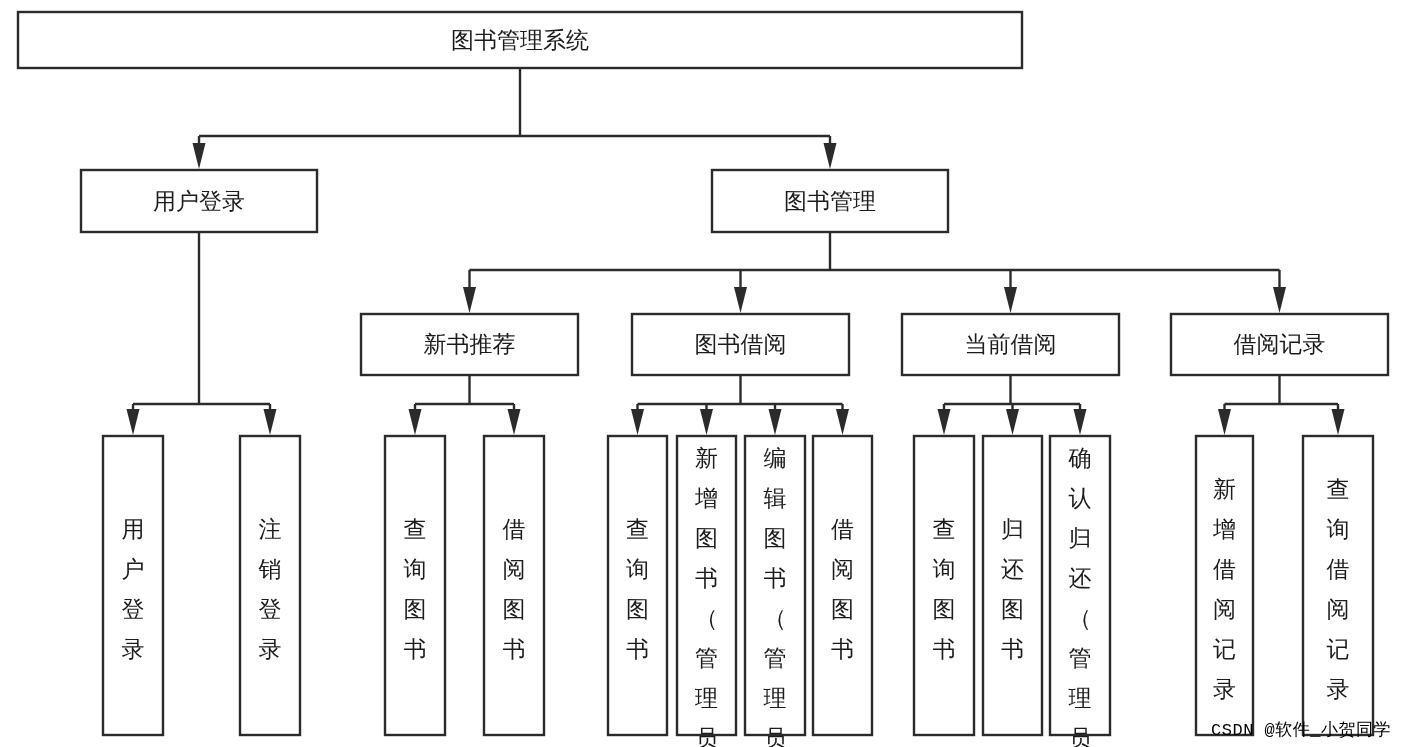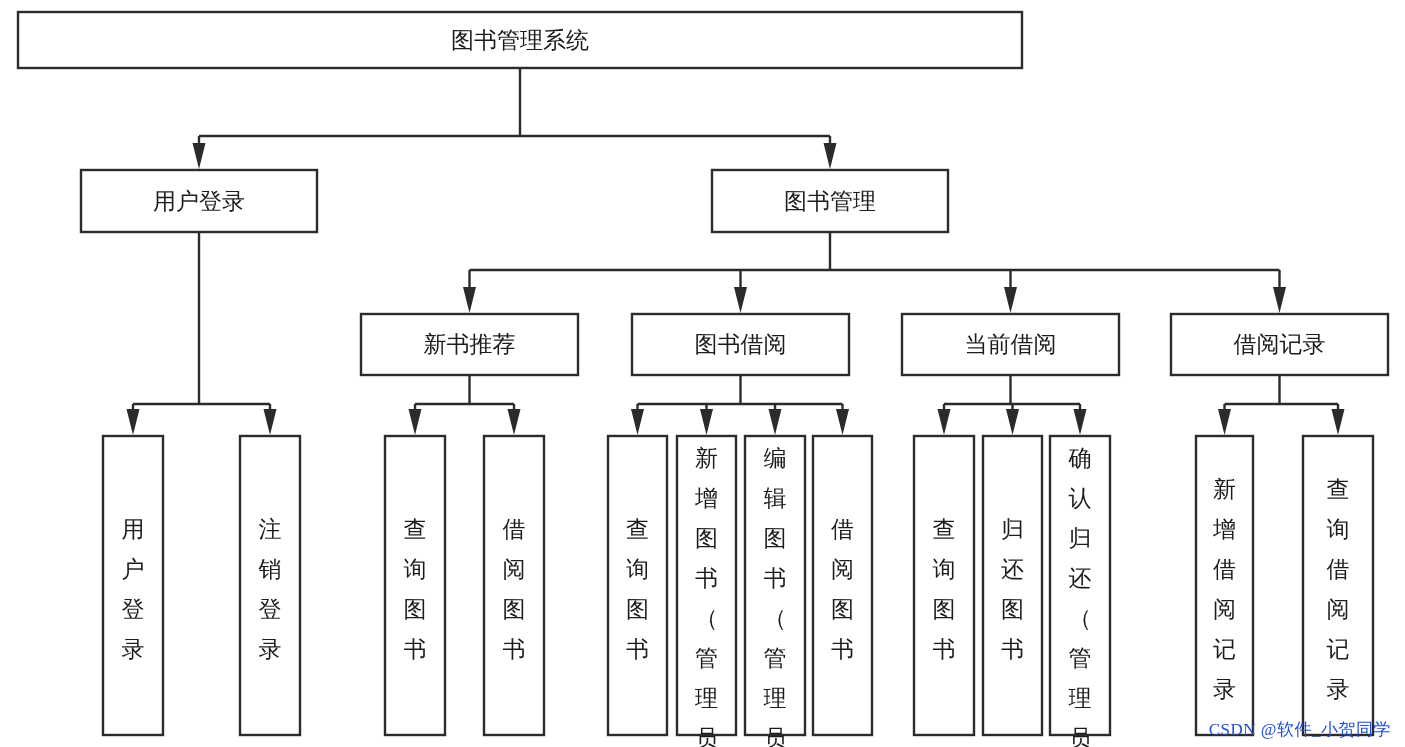--- a/index.html
+++ b/index.html
@@ -52,23 +52,23 @@
   .node-label-v {
     font-family: "DejaVu Sans", "Liberation Sans", sans-serif;
     font-size: 23px;
     fill: #1c1c1c;
     text-anchor: middle;
   }
   .watermark {
     position: absolute;
     right: 14px;
     bottom: 6px;
-    font-family: Liberation Serif, serif;
+    font-family: Liberation Mono, monospace;
     font-size: 17px;
-    color: #1d4ed8;
+    color: #000000;
     letter-spacing: 0.5px;
     white-space: nowrap;
     pointer-events: none;
   }
 </style>
 </head>
 <body>
 
 <div id="diagram-root">
   <svg id="flow" viewBox="0 0 1405 747" xmlns="http://www.w3.org/2000/svg">

